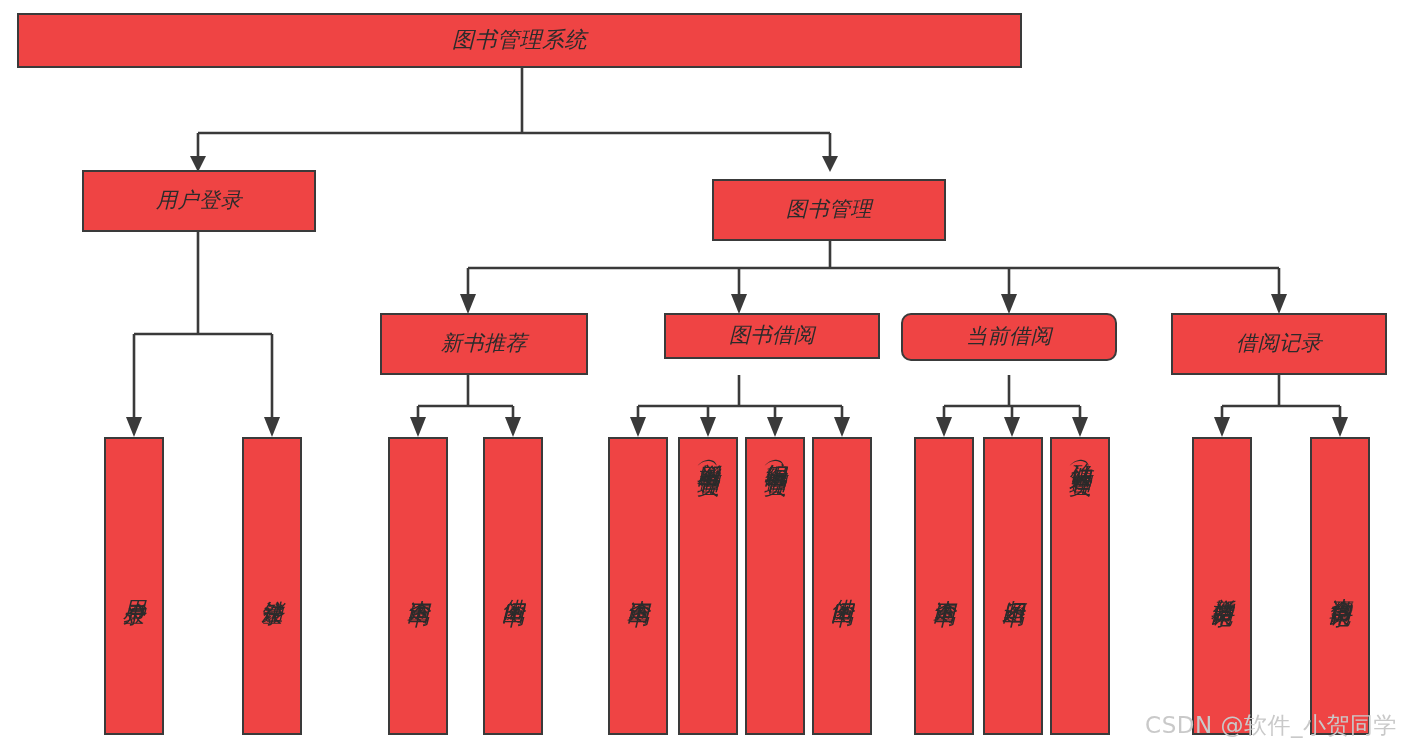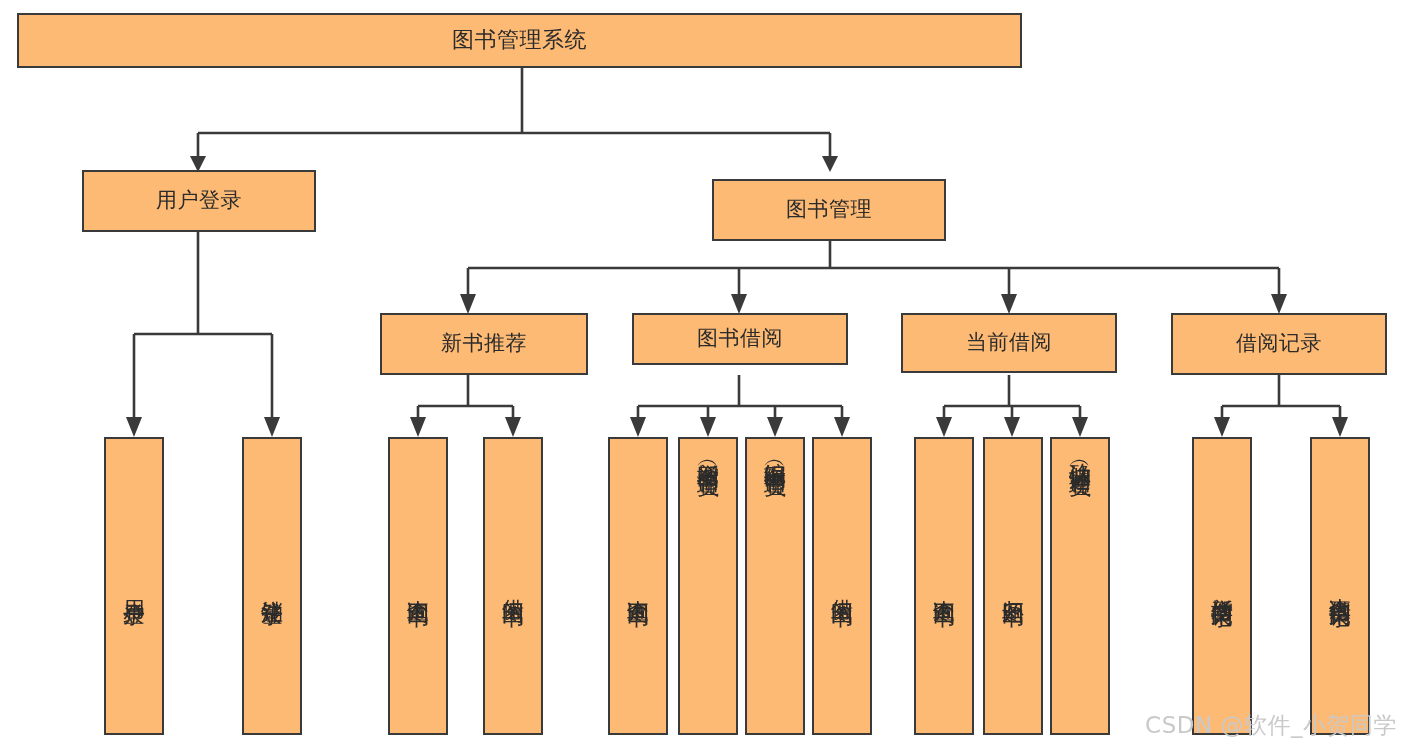--- a/index.html
+++ b/index.html
@@ -12,25 +12,26 @@
     width: 1405px;
     height: 747px;
     background: #ffffff;
     font-family: "DejaVu Sans", "Liberation Sans", sans-serif;
     overflow: hidden;
   }
   .node {
     position: absolute;
     box-sizing: border-box;
     border: 2.5px solid #3a3a3a;
-    background: #fdba74;
+    background: #ef4444;
     display: flex;
     align-items: center;
     justify-content: center;
     color: #2b2b2b;
+    font-style: italic;
   }
   .node .label {
     font-size: 21px;
     line-height: 1.12;
     letter-spacing: 0.5px;
     white-space: nowrap;
   }
   .node.root .label { font-size: 22px; }
   .node.vert {
     align-items: flex-start;
@@ -146,24 +147,24 @@
   <div class="node" style="left:82px; top:170px; width:234px; height:62px;">
     <span class="label">用户登录</span>
   </div>
   <div class="node" style="left:712px; top:170px; width:234px; height:62px;margin-top:9px;">
     <span class="label">图书管理</span>
   </div>
 
   <div class="node" style="left:380px; top:313px; width:208px; height:62px;">
     <span class="label">新书推荐</span>
   </div>
-  <div class="node" style="left:632px; top:313px; width:216px; height:52px;">
+  <div class="node" style="left:664px; top:313px; width:216px; height:46px;">
     <span class="label">图书借阅</span>
   </div>
-  <div class="node" style="left:901px; top:313px; width:216px; height:60px;">
+  <div class="node" style="left:901px; top:313px; width:216px; height:48px;border-radius:10px;">
     <span class="label">当前借阅</span>
   </div>
   <div class="node" style="left:1171px; top:313px; width:216px; height:62px;">
     <span class="label">借阅记录</span>
   </div>
 
   <div class="node vert centered" style="left:104px; top:437px; width:60px; height:298px;">
     <span class="label">用户登录</span>
   </div>
   <div class="node vert centered" style="left:242px; top:437px; width:60px; height:298px;">

